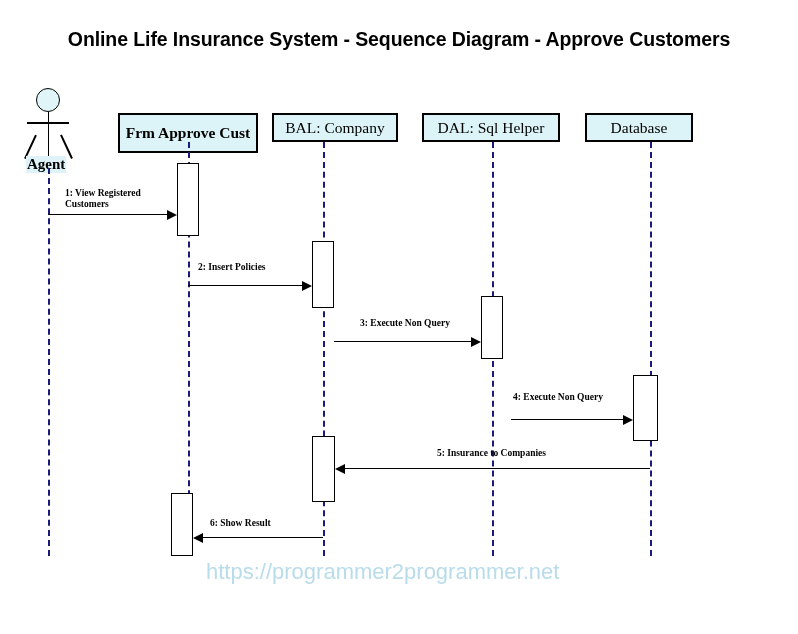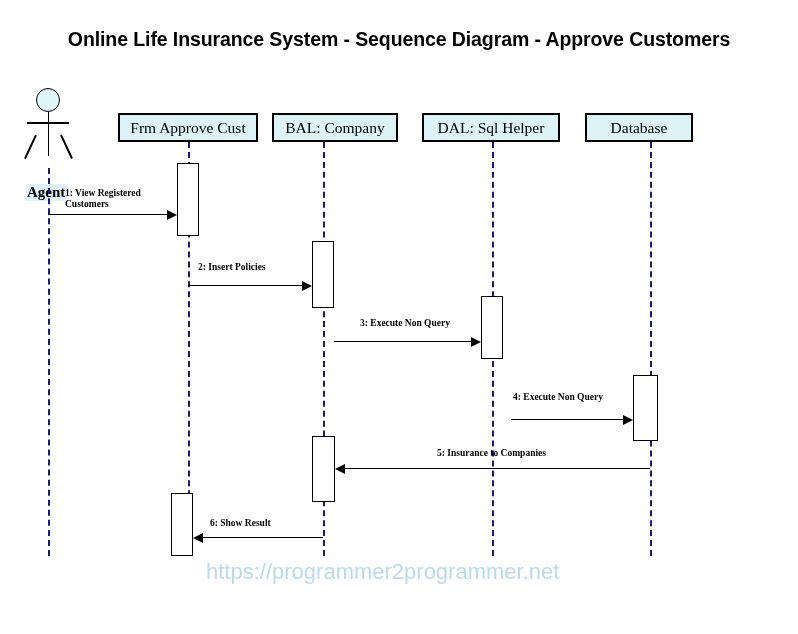--- a/index.html
+++ b/index.html
@@ -50,21 +50,20 @@
   }
   .actor-label {
     position: absolute;
     font-family: "Liberation Serif", serif;
     font-weight: bold;
     font-size: 15px;
     color: #000000;
     background: #dff2f7;
     padding: 0 1px;
     white-space: nowrap;
-    margin-top: 28px;
   }
 
   
   .lifeline-box {
     position: absolute;
     box-sizing: border-box;
     background: #dcf4f7;
     border: 2px solid #000000;
     display: flex;
     align-items: center;
@@ -140,21 +139,21 @@
 
     <div class="actor-line" style="left:47.5px; top:112px; width:1.6px; height:44px;"></div>
 
     <div class="actor-line" style="left:27px; top:122px; width:42px; height:1.6px;"></div>
 
     <div class="actor-line" style="left:35px; top:135px; width:1.6px; height:26px; transform:rotate(25deg); transform-origin: top center;"></div>
     <div class="actor-line" style="left:60px; top:135px; width:1.6px; height:26px; transform:rotate(-25deg); transform-origin: top center;"></div>
     <div class="actor-label" style="left:26px; top:156px;">Agent</div>
   </div>
 
-  <div class="lifeline-box" style="left:118px; top:113px; width:140px; height:29px;">
+  <div class="lifeline-box" style="left:118px; top:113px; width:140px; height:40px;font-weight:bold;">
     <span>Frm Approve Cust</span>
   </div>
 
   <div class="lifeline-box" style="left:272px; top:113px; width:126px; height:29px;">
     <span>BAL: Company</span>
   </div>
 
   <div class="lifeline-box" style="left:422px; top:113px; width:138px; height:29px;">
     <span>DAL: Sql Helper</span>
   </div>

